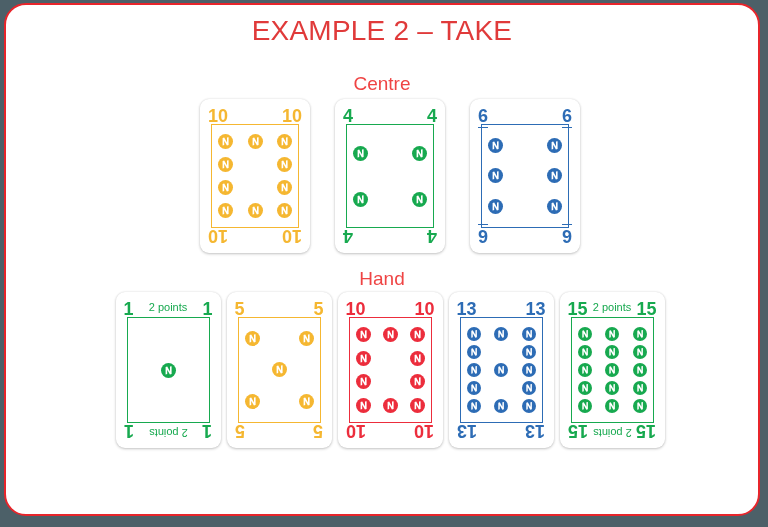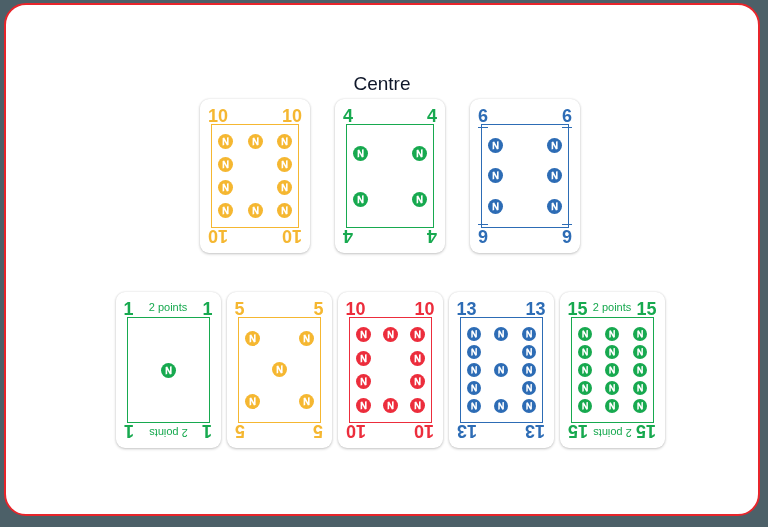--- a/index.html
+++ b/index.html
@@ -20,21 +20,21 @@
   }
   #title{
     position:absolute; left:0; top:10px; width:100%;
     text-align:center;
     font-size:28px; font-weight:400;
     color:#e03a3a;
     letter-spacing:0.2px;
   }
   .section-label{
     position:absolute; width:100%; text-align:center;
-    font-size:19px; color:#0f172a; font-weight:400;
+    font-size:19px; color:#ef4444; font-weight:400;
   }
   #centre-label{ top:68px; left:0; }
   #hand-label{ top:263px; left:0; }
 
   .row{ position:absolute; display:flex; }
   #centre-row{ top:94px; left:0; width:768px; justify-content:center; gap:25px; }
   #hand-row{ top:287px; left:0; width:768px; justify-content:center; gap:6px; }
 
   .card{
     position:relative;
@@ -106,20 +106,21 @@
   .dense .pip{ width:14px;height:14px; }
   .dense .pip svg{ width:14px;height:14px; }
   .dense .pip-spacer{ width:14px;height:14px; }
   .dense .inner-box{ justify-content:space-evenly; }
 </style>
 </head>
 <body style="background: rgb(76, 96, 104);">
 
 <div id="slide" style="border-color: rgb(232, 37, 43);">
 
+  <div id="title" style="color: rgb(224, 58, 58);">EXAMPLE 2 – TAKE</div>
 
   <div id="centre-label" class="section-label">Centre</div>
   <div id="centre-row" class="row">
       <div class="card centre-card" style="color: rgb(245, 183, 49);">
         <div class="corner c-tl" style="color: rgb(245, 183, 49);">10</div>
         <div class="corner c-tr" style="color: rgb(245, 183, 49);">10</div>
         <div class="corner c-bl" style="color: rgb(245, 183, 49);">10</div>
         <div class="corner c-br" style="color: rgb(245, 183, 49);">10</div>
         <div class="inner-box" style="color: rgb(245, 183, 49);">
           <div class="pip-row three">
@@ -260,20 +261,21 @@
             <span class="pip" style="color: rgb(45, 108, 181);">
               <svg viewBox="0 0 15 15">
                 <path d="M4.6 11.4 L4.6 4.1 L6.2 3.6 L9.0 8.4 L9.0 3.6 L10.6 3.3 L10.6 10.9 L8.9 11.4 L6.2 6.7 L6.2 11.1 Z" fill="#ffffff"></path>
               </svg>
             </span>
           </div>
         </div>
       </div>
     </div>
 
+  <div id="hand-label" class="section-label">Hand</div>
   <div id="hand-row" class="row">
       <div class="card hand-card" style="color: rgb(23, 169, 79);">
         <div class="corner c-tl" style="color: rgb(23, 169, 79);">1</div>
         <div class="corner c-tr" style="color: rgb(23, 169, 79);">1</div>
         <div class="corner c-bl" style="color: rgb(23, 169, 79);">1</div>
         <div class="corner c-br" style="color: rgb(23, 169, 79);">1</div>
         <div class="points p-top" style="color: rgb(23, 169, 79);">2 points</div>
         <div class="points p-bot" style="color: rgb(23, 169, 79);">2 points</div>
         <div class="inner-box" style="color: rgb(23, 169, 79);">
           <div class="pip-row center-one">

